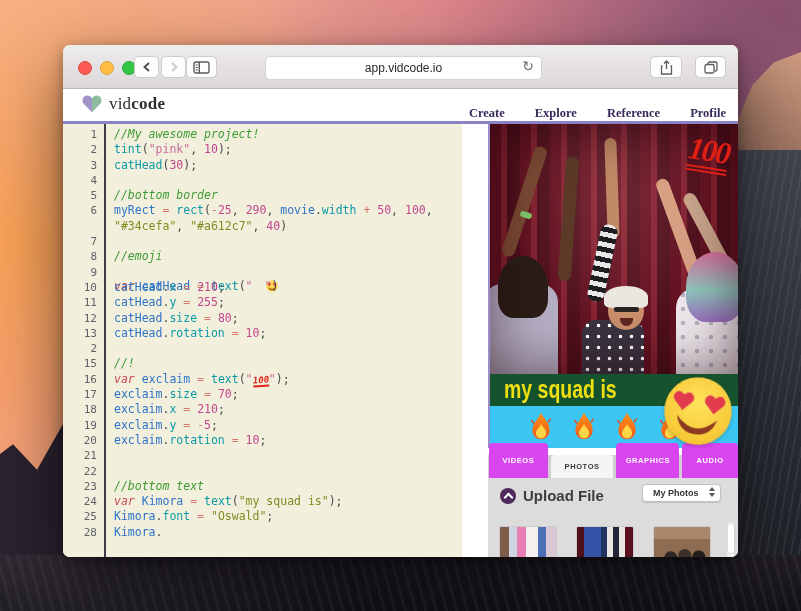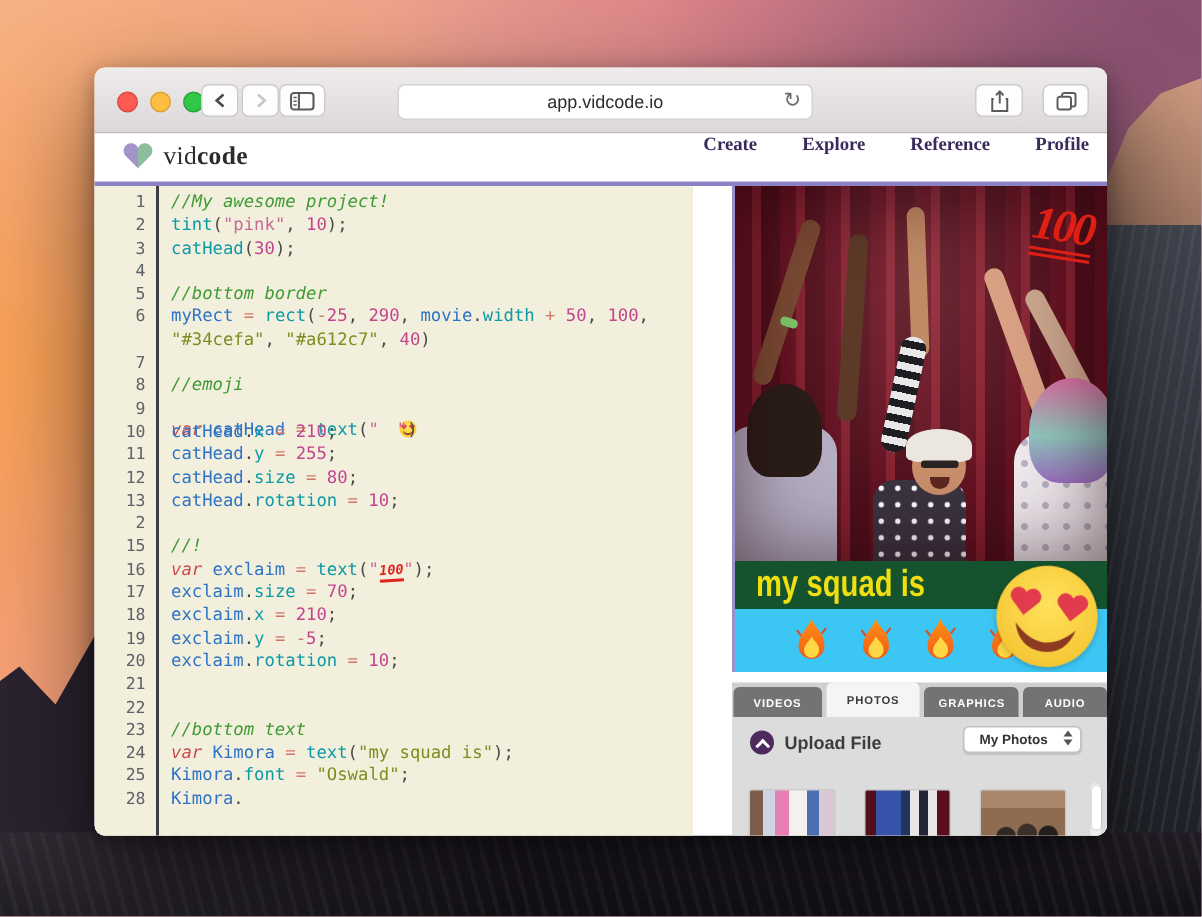--- a/index.html
+++ b/index.html
@@ -53,21 +53,21 @@
   .urlbar{position:absolute;left:202px;top:11px;width:275px;height:22px;background:#fff;
     border:1px solid #d6d2d4;border-radius:5px;display:flex;align-items:center;justify-content:center;
     font-size:12px;color:#2b2b2b;}
   .reload{position:absolute;right:7px;top:1px;font-size:14px;color:#6d6d6d;}
 
   
   .siteheader{position:relative;height:32px;background:#fff;border-bottom:3px solid #8b82c6;padding-left:38px;}
   .logo{position:absolute;left:18px;top:5px;display:flex;align-items:center;gap:6px;}
   .logotext{font-size:17px;color:#2c2c2c;letter-spacing:.2px;font-family:"Liberation Serif",serif;}
   .logotext b{font-weight:700;}
-  .mainnav{position:absolute;right:12px;top:0;height:32px;display:flex;align-items:flex-start;gap:30px;}
+  .mainnav{position:absolute;right:12px;top:0;height:32px;display:flex;align-items:flex-end;gap:30px;}
   .navlink{font-size:12.5px;font-weight:700;color:#3a2a5c;cursor:pointer;font-family:"Liberation Serif",serif;}
 
   
   .content{position:relative;height:435px;background:#fff;}
 
   
   .editor{position:absolute;left:0;top:0;width:399px;height:435px;background:#f3efdd;overflow:hidden;
     font-family:"DejaVu Sans Mono",monospace;font-size:11.5px;line-height:15.3px;}
   .gutter-sep{position:absolute;left:41px;top:0;bottom:0;width:2px;background:#3d3d44;}
   .coderows{position:absolute;left:0;top:3px;right:0;}
@@ -106,31 +106,31 @@
   .band-cyan{position:absolute;left:0;top:282px;right:0;height:42px;background:#3cc6f4;
     display:flex;align-items:center;gap:17px;padding-left:38px;}
   .fire{width:26px;height:32px;}
   .fire svg{width:26px;height:32px;}
   .big-heart{position:absolute;right:4px;top:251px;width:72px;height:72px;transform:rotate(8deg);z-index:6;}
   .big-heart svg{width:72px;height:72px;filter:drop-shadow(0 1px 2px rgba(0,0,0,.25));}
 
   
   .tabstrip{position:absolute;left:0;top:331px;width:250px;height:23px;background:#cfcfcf;
     display:flex;align-items:flex-end;gap:3px;padding-left:1px;box-sizing:border-box;}
-  .tab{height:20px;border-radius:4px 4px 0 0;background:#737373;color:#fff;
+  .tab{height:35px;border-radius:4px 4px 0 0;background:#d946ef;color:#fff;
     display:flex;align-items:center;justify-content:center;
     font-size:7.5px;font-weight:700;letter-spacing:.6px;cursor:pointer;}
   .tab.selected{background:#f5f5f5;color:#3a3a3a;height:23px;}
   .t0{width:59px;}.t1{width:63px;}.t2{width:63px;}.t3{width:56px;}
   .libpanel{position:absolute;left:0;top:354px;width:250px;height:81px;background:#dcdcdc;overflow:hidden;}
   .uploadrow{position:absolute;left:12px;top:9px;display:flex;align-items:center;gap:7px;cursor:pointer;}
   .upcircle{width:16px;height:16px;border-radius:50%;background:#4f2a5f;position:relative;}
   .upcircle:after{content:"";position:absolute;left:5px;top:6.5px;width:5px;height:5px;
     border-top:2px solid #fff;border-left:2px solid #fff;transform:rotate(45deg);}
-  .uplabel{font-size:12px;font-weight:700;color:#3c3c3c;text-align:right;}
+  .uplabel{font-size:15px;font-weight:700;color:#3c3c3c;text-align:right;}
   .select{position:absolute;left:154px;top:6px;width:79px;height:18px;background:#fff;
     border:1px solid #c2c2c2;border-radius:4px;box-sizing:border-box;
     display:flex;align-items:center;font-size:9px;font-weight:700;color:#333;
     padding-left:10px;cursor:pointer;box-shadow:0 1px 1px rgba(0,0,0,.12);}
   .stepper{position:absolute;right:5px;top:2px;display:flex;flex-direction:column;gap:2px;}
   .stepper i{display:block;width:0;height:0;border-left:3px solid transparent;border-right:3px solid transparent;}
   .stepper .up{border-bottom:4px solid #555;}
   .stepper .dn{border-top:4px solid #555;}
   .thumbs{position:absolute;left:12px;top:49px;display:flex;gap:21px;}
   .thumb{width:56px;height:44px;border-radius:1px;box-shadow:0 0 0 1px rgba(0,0,0,.08);cursor:pointer;}

